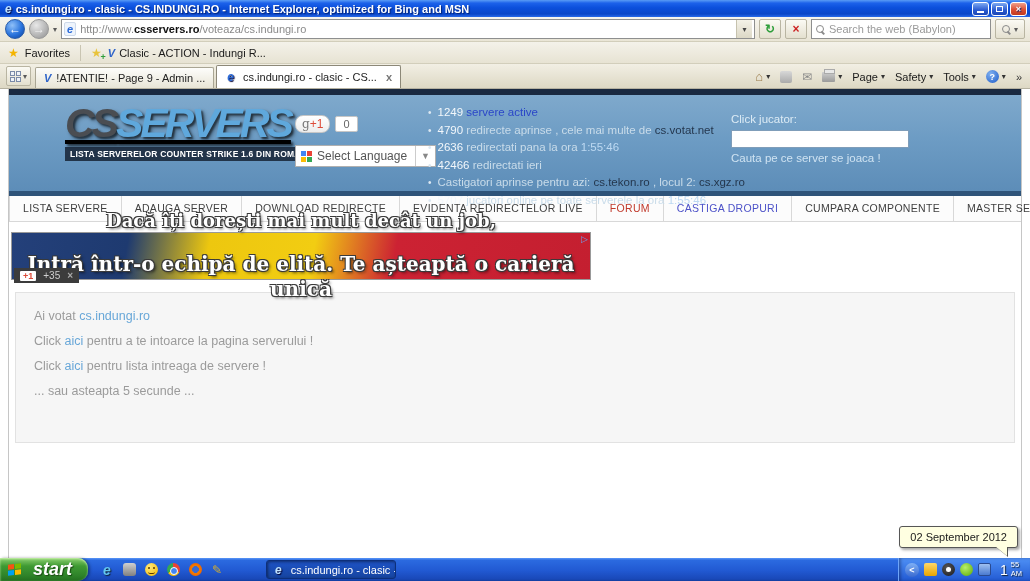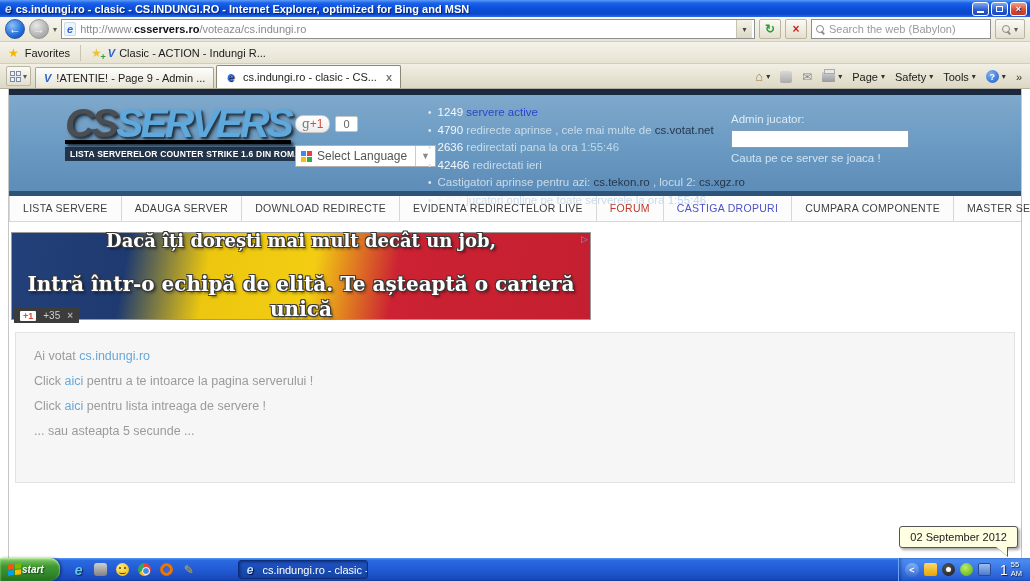--- a/index.html
+++ b/index.html
@@ -121,21 +121,21 @@
   .player .hint { color:#cfe3f2; }
 
   
   .menubar { height:26px; background:#fcfcfc; border-bottom:1px solid #d8d8d8; display:flex; }
   .menu-item { padding:0 13px; line-height:25px; font-size:10.5px; color:#3f3f3f; border-right:1px solid #d8d8d8; letter-spacing:0.3px; white-space:nowrap; }
   .menu-item:first-child { border-left:1px solid #d8d8d8; }
   .menu-item.red { color:#c0392b; }
   .menu-item.blue { color:#4d52c8; }
 
   
-  .ad { position:relative; margin:10px 0 0 2px; width:580px; height:88px;
+  .ad { position:relative; margin:10px 0 0 2px; width:580px; height:48px;
     background:linear-gradient(100deg,#24407a 0%,#1e3a70 20%,#edc70f 34%,#f2cd12 52%,#cc2233 66%,#c41f30 100%);
     border:1px solid #999; display:flex; flex-direction:column; align-items:center; justify-content:center; }
   .ad-line { font-family:"DejaVu Serif",serif; font-weight:bold; color:#fff; text-align:center; line-height:1.25;
     text-shadow:-1px -1px 0 #3a3a3a,1px -1px 0 #3a3a3a,-1px 1px 0 #3a3a3a,1px 1px 0 #3a3a3a,2px 2px 3px rgba(0,0,0,0.6); }
   .ad-line1 { font-size:18px; }
   .ad-line2 { font-size:20px;margin-top:20px; }
   .adchoices { position:absolute; top:1px; right:2px; color:#6aa5f0; font-size:9px; }
   .ad-badge { position:absolute; left:2px; bottom:-4px; background:#3c3c3c; color:#cfcfcf; font-size:10px;
     display:flex; align-items:center; gap:7px; padding:2px 6px; }
   .ad-badge .mini-g1 { background:#fff; color:#dd4b39; font-weight:bold; font-size:9px; padding:0 3px; border-radius:1px; }
@@ -151,22 +151,22 @@
   .tooltip { position:absolute; top:526px; right:12px; background:#ffffe1; border:1px solid #565656; border-radius:3px;
     padding:4px 10px; font-size:11px; color:#1a1a1a; box-shadow:2px 2px 3px rgba(0,0,0,0.35); z-index:50; }
   .tooltip::after { content:""; position:absolute; right:10px; bottom:-9px; border-left:12px solid transparent;
     border-top:10px solid #ffffe1; filter:drop-shadow(1px 1px 0 #565656); }
 
   
   .taskbar { position:absolute; bottom:0; left:0; width:100%; height:23px;
     background:linear-gradient(180deg,#5a96f8 0%,#2b6ae0 10%,#2159d2 55%,#1948b8 92%,#123d9e 100%);
     display:flex; align-items:center; z-index:40; }
   .startbtn { height:23px; padding:0 16px 0 8px; background:linear-gradient(180deg,#8cd070 0%,#3f9a33 35%,#2f842a 75%,#236f1f 100%);
-    border-radius:0 10px 10px 0; color:#fff; font-style:italic; font-weight:bold; font-size:10px;
-    display:flex; align-items:center; gap:1px; box-shadow:inset 0 1px 2px #c5f0a8, 2px 0 3px rgba(0,0,0,0.35); text-shadow:1px 1px 1px #1a4a12; }
+    border-radius:0 10px 10px 0; color:#fff; font-style:italic; font-weight:bold; font-size:18px;
+    display:flex; align-items:center; gap:12px; box-shadow:inset 0 1px 2px #c5f0a8, 2px 0 3px rgba(0,0,0,0.35); text-shadow:1px 1px 1px #1a4a12; }
   .winflag { display:grid; grid-template-columns:6px 6px; grid-template-rows:5px 5px; gap:1px; transform:skewY(-6deg); }
   .winflag span:nth-child(1){background:#f65314;} .winflag span:nth-child(2){background:#7cbb00;}
   .winflag span:nth-child(3){background:#00a1f1;} .winflag span:nth-child(4){background:#ffbb00;}
   .quicklaunch { display:flex; align-items:center; gap:8px; margin-left:12px; }
   .ql { width:14px; height:14px; display:flex; align-items:center; justify-content:center; }
   .ql-ie { color:#63c6f0; font-weight:bold; font-style:italic; font-size:14px; text-shadow:1px 1px 1px #123; }
   .ql-gray { width:13px; height:13px; border-radius:3px; background:linear-gradient(#d0d0d0,#808080); }
   .ql-ym { width:13px; height:13px; border-radius:50%; background:radial-gradient(circle at 35% 30%,#ffe877,#f5b800); position:relative; }
   .ql-ym::before { content:""; position:absolute; left:3px; top:4px; width:2px; height:2px; background:#5a3a00; border-radius:50%; box-shadow:5px 0 0 #5a3a00; }
   .ql-ym::after { content:""; position:absolute; left:3px; top:7px; width:7px; height:3px; border-bottom:1.5px solid #5a3a00; border-radius:50%; }
@@ -331,21 +331,21 @@
       <div class="stats">
         <div class="stat-row"><span class="bullet">•</span><span class="num">1249 </span><span class="link">servere active</span></div>
         <div class="stat-row"><span class="bullet">•</span><span class="num">4790 </span><span class="txt">redirecte aprinse , cele mai multe de </span><span class="dark">cs.votat.net</span></div>
         <div class="stat-row"><span class="bullet">•</span><span class="num">2636 </span><span class="txt">redirectati pana la ora </span><span class="time">1:55:46</span></div>
         <div class="stat-row"><span class="bullet">•</span><span class="num">42466 </span><span class="txt">redirectati ieri</span></div>
         <div class="stat-row"><span class="bullet">•</span><span class="txt">Castigatori aprinse pentru azi: </span><span class="dark">cs.tekon.ro</span><span class="txt"> , locul 2: </span><span class="dark">cs.xgz.ro</span></div>
         <div class="stat-row"><span class="bullet">•</span><span class="num">5707 </span><span class="txt">jucatori online pe toate serverele la ora </span><span class="time">1:55:46</span></div>
       </div>
 
       <div class="player">
-        <span>Admin jucator:</span>
+        <span>Click jucator:</span>
         <input type="text" style="">
         <span class="hint">Cauta pe ce server se joaca !</span>
       </div>
     </div>
 
     <div class="strip2"></div>
 
     <div class="menubar">
       <span class="menu-item">LISTA SERVERE</span>
       <span class="menu-item">ADAUGA SERVER</span>

